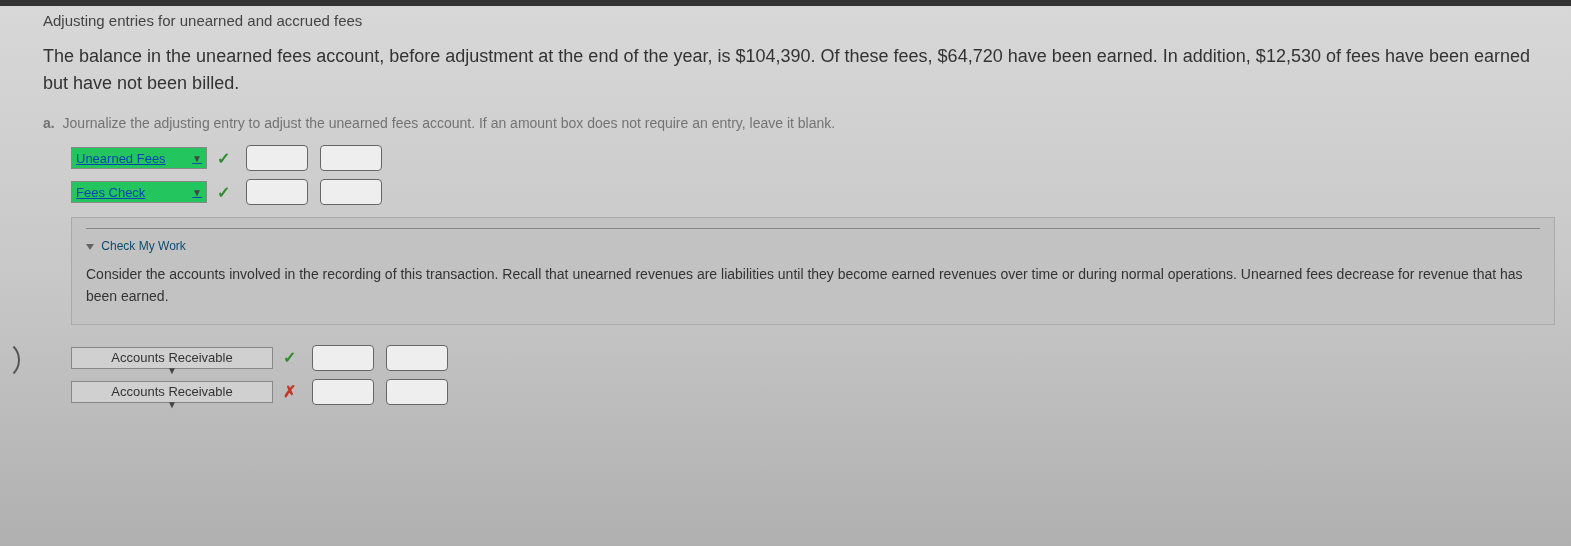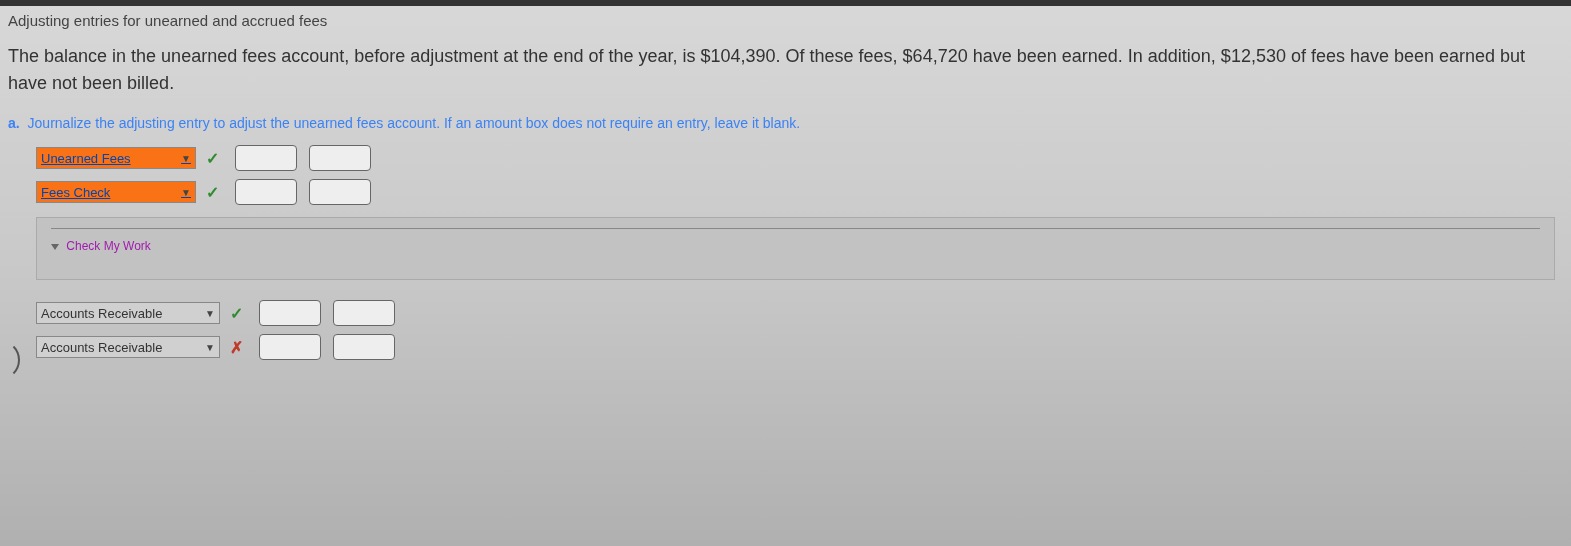--- a/index.html
+++ b/index.html
@@ -13,55 +13,56 @@
     font-size: 14px;
     position: relative;
   }
   .page-top-bar {
     background: #333;
     height: 6px;
     width: 100%;
   }
   .content {
     padding: 6px 16px 0 8px;
+    margin-left: 35px;
   }
   .title {
     color: #444;
     font-size: 15px;
     margin-bottom: 14px;
   }
   .intro {
     color: #333;
     font-size: 18px;
     margin-bottom: 18px;
     line-height: 1.5;
   }
   .task {
     margin-bottom: 14px;
     font-size: 14px;
-    color: #3b82f6;
+    color: #737373;
   }
   .task .label {
     font-weight: bold;
     margin-right: 4px;
   }
   .journal-block {
     margin: 8px 0 12px 28px;
   }
   .journal-row {
     display: flex;
     align-items: center;
     gap: 6px;
     margin-bottom: 8px;
   }
   .acct-select {
-    width: 160px;
+    width: 136px;
     height: 22px;
     border: 1px solid #888;
-    background: #f97316;
+    background: #22c55e;
     font-size: 13px;
     color: #0645ad;
     text-decoration: underline;
     padding: 2px 4px;
     position: relative;
     display: flex;
     align-items: center;
     justify-content: space-between;
     cursor: pointer;
   }
@@ -101,42 +102,43 @@
     color: #555;
     margin-bottom: 8px;
   }
   .feedback-hr {
     border: none;
     border-top: 1px solid #888;
     margin-bottom: 10px;
   }
   .cmw {
     font-size: 12px;
-    color: #a21caf;
+    color: #0c4a6e;
     margin-bottom: 10px;
   }
   .cmw-caret {
     display: inline-block;
     width: 0; height: 0;
     border-left: 4px solid transparent;
     border-right: 4px solid transparent;
     border-top: 6px solid #666;
     margin-right: 4px;
     vertical-align: middle;
   }
   .feedback-text {
     font-size: 14px;
     color: #333;
     line-height: 1.6;
   }
   .section-b .acct-select {
-    width: 184px;
+    width: 202px;
     color: #333;
     text-decoration: none;
     background: #d0d0d0;
+    flex-direction: column;
   }
   .circle-arc {
     position: absolute;
     left: -20px;
     top: 340px;
     width: 40px;
     height: 40px;
     border: 2px solid #555;
     border-radius: 50%;
     border-left-color: transparent;
@@ -181,20 +183,21 @@
       <input class="amt-input" type="text" style="">
     </div>
   </div>
 
   <div class="feedback-box">
     <hr class="feedback-hr">
     <div class="cmw">
       <span class="cmw-caret"></span>
       <span>Check My Work</span>
     </div>
+    <div class="feedback-text">Consider the accounts involved in the recording of this transaction. Recall that unearned revenues are liabilities until they become earned revenues over time or during normal operations. Unearned fees decrease for revenue that has been earned.</div>
   </div>
 
 
   <div class="journal-block section-b">
     <div class="journal-row">
       <div class="acct-select">
         <span>Accounts Receivable</span>
         <span class="caret">▼</span>
       </div>
       <span class="check">✓</span>

